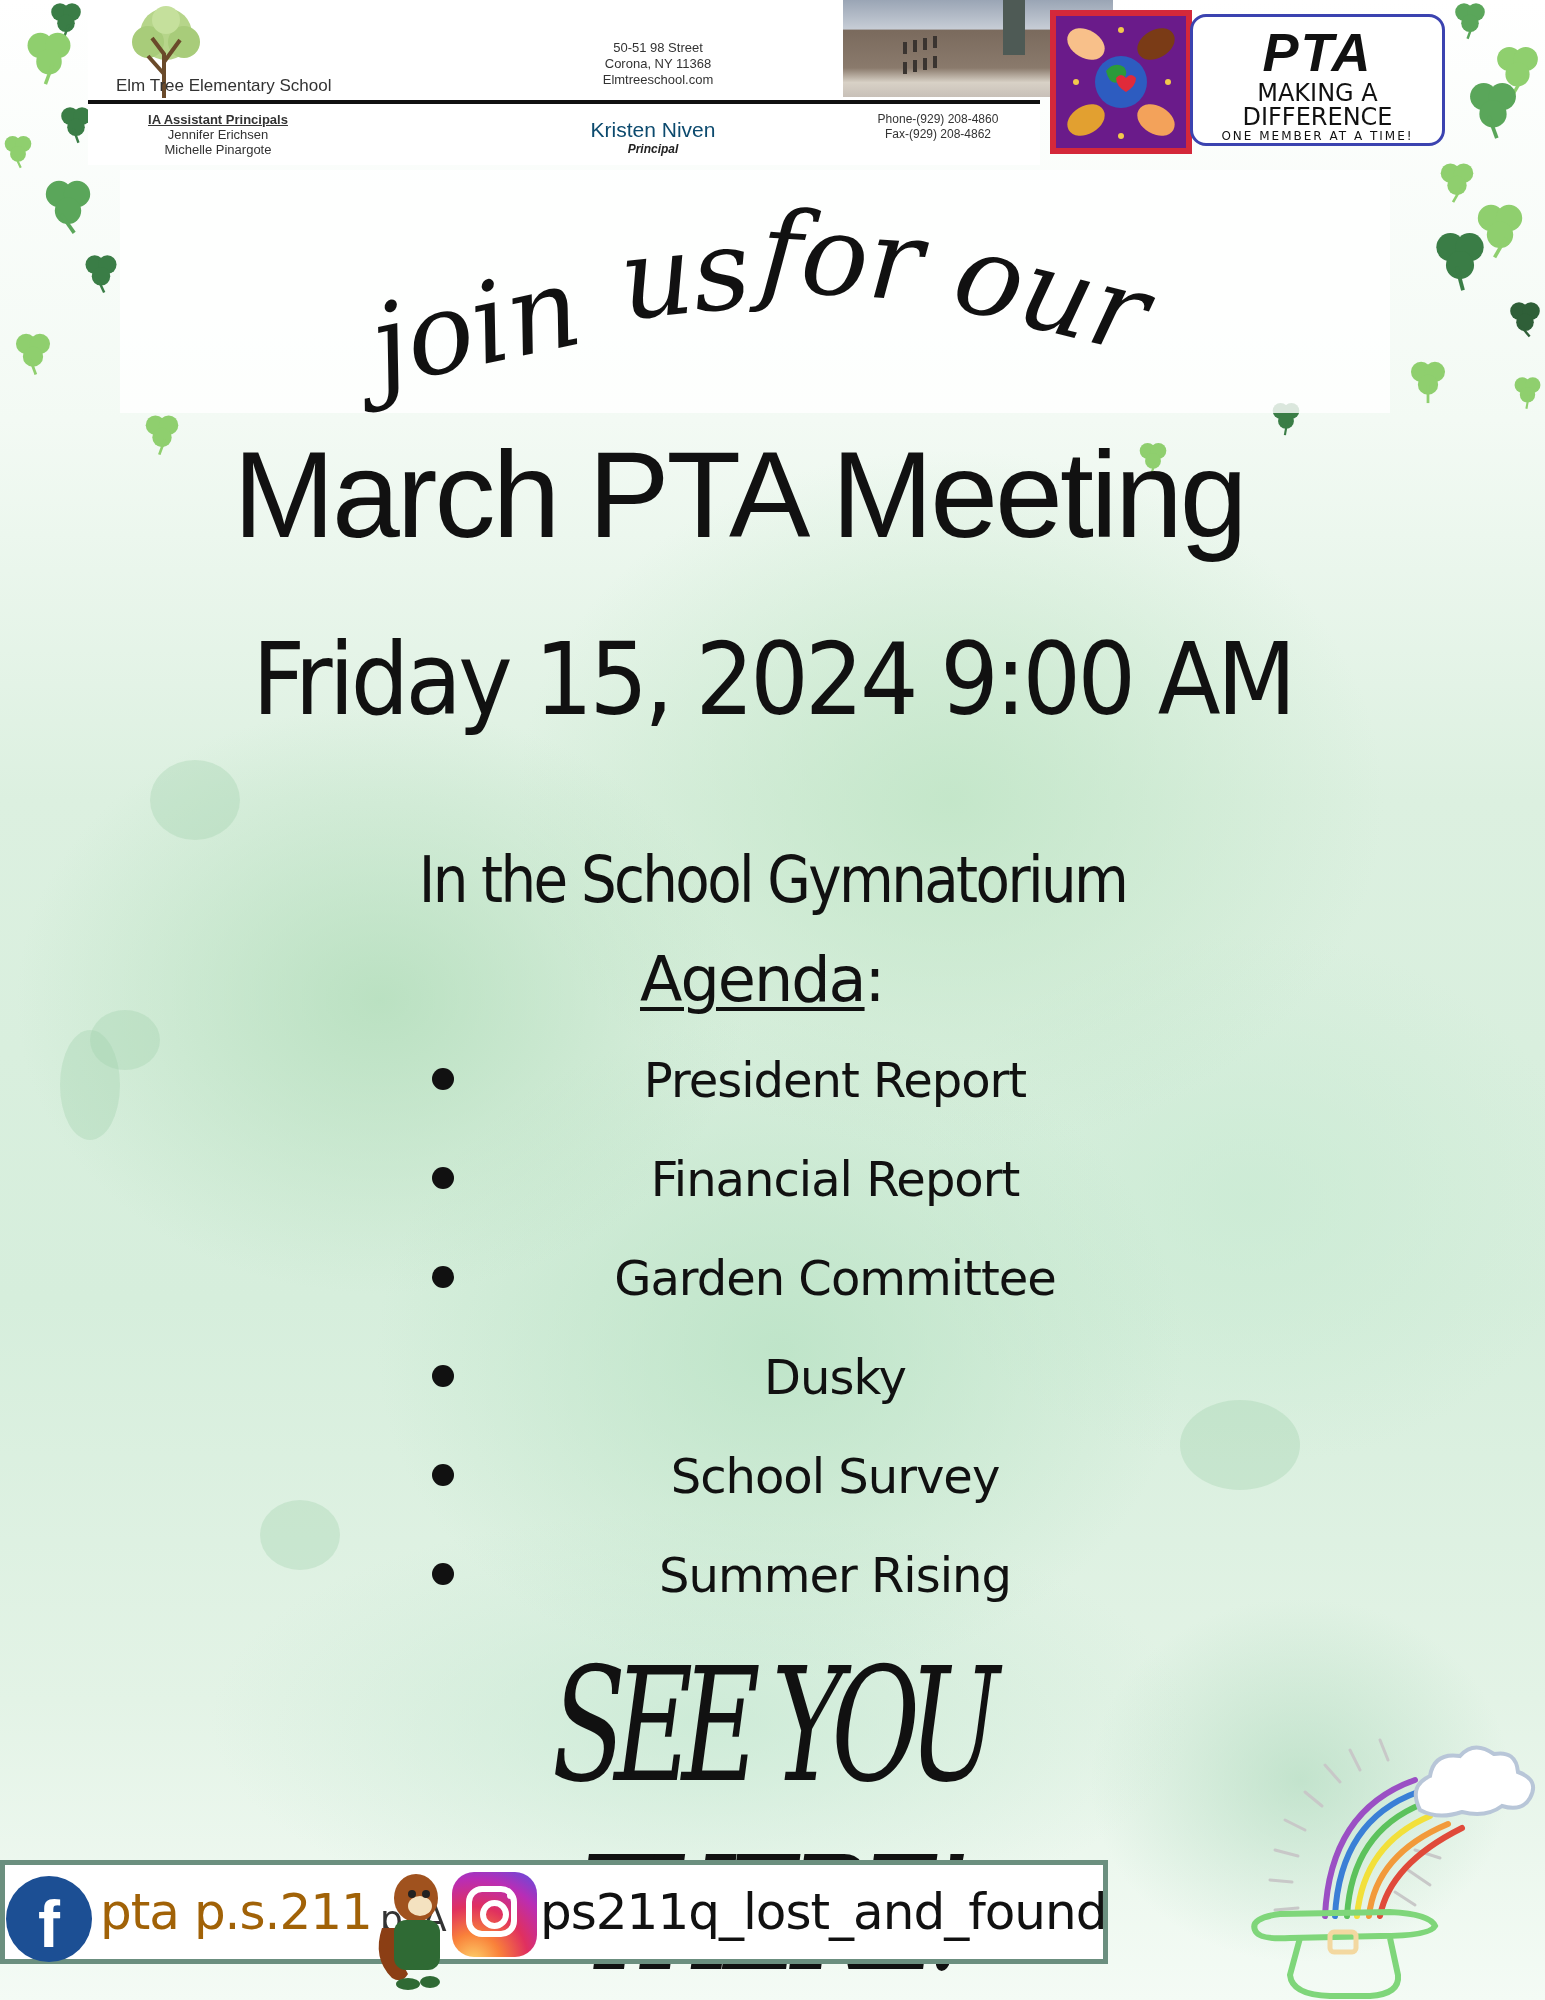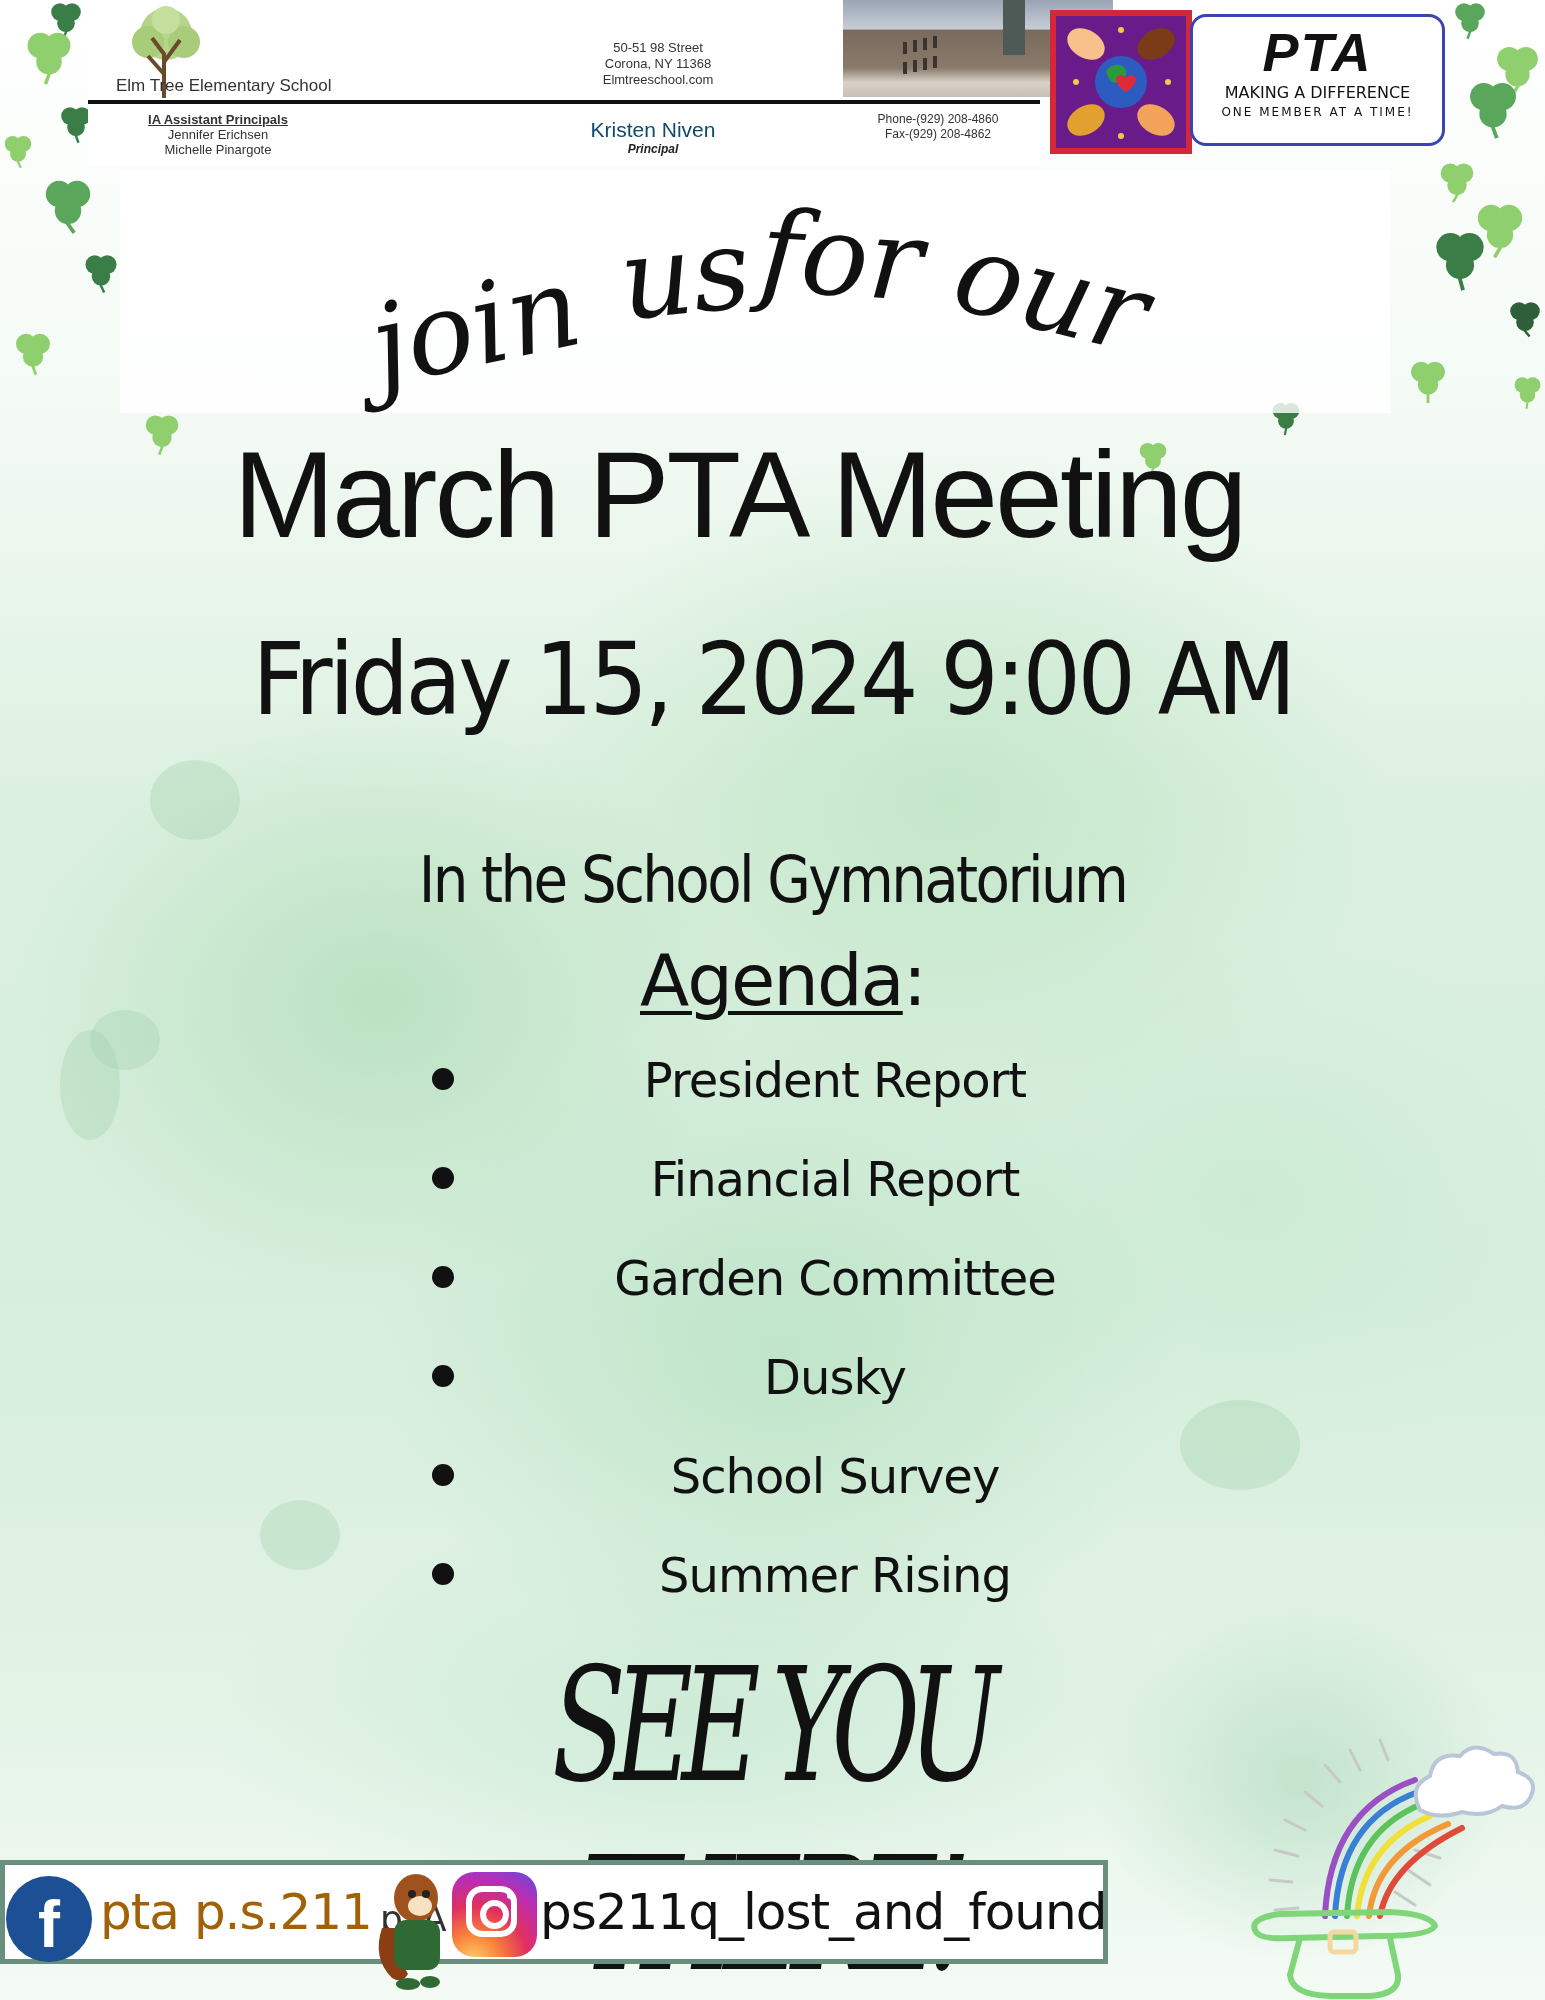--- a/index.html
+++ b/index.html
@@ -68,21 +68,21 @@
   }
   .pta-box {
     position: absolute; left: 1190px; top: 14px; width: 255px; height: 132px;
     border: 3px solid #3b43b0; border-radius: 16px; background: #fff; box-sizing: border-box;
     text-align: center;
   }
   .pta-box .pta-word {
     font-size: 54px; font-weight: bold; font-style: italic; color: #111; line-height: 58px; margin-top: 6px;
     letter-spacing: 2px;
   }
-  .pta-box .tag1 { font-size: 16px; color: #111; line-height: 24px; font-family: "DejaVu Sans", sans-serif; }
+  .pta-box .tag1 { font-size: 24px; color: #111; line-height: 24px; font-family: "DejaVu Sans", sans-serif; }
   .pta-box .tag2 { font-size: 12px; color: #111; letter-spacing: 2px; font-family: "DejaVu Sans", sans-serif; }
 
   
   .banner {
     position: absolute; left: 120px; top: 170px; width: 1270px; height: 243px;
     background: rgba(255,255,255,0.82);
   }
   .join {
     position: absolute; font-family: "DejaVu Serif", serif; font-style: italic;
     font-size: 112px; color: #111; white-space: nowrap; line-height: 1;
@@ -96,21 +96,21 @@
     position: absolute; left: 0; top: 620px; width: 1545px; text-align: center;
     font-size: 100px; color: #111; line-height: 120px; font-family: "DejaVu Sans", sans-serif;
     letter-spacing: -4px; transform: scaleX(0.92);
   }
   .location {
     position: absolute; left: 0; top: 840px; width: 1545px; text-align: center;
     font-size: 64px; color: #111; line-height: 80px; font-family: "DejaVu Sans", sans-serif;
     letter-spacing: -3px; transform: scaleX(0.88);
   }
   .agenda-heading {
-    position: absolute; left: 640px; top: 940px; font-size: 72px; color: #111; line-height: 80px;
+    position: absolute; left: 640px; top: 940px; font-size: 62px; color: #111; line-height: 80px;
     font-family: "DejaVu Sans", sans-serif; letter-spacing: -2px;
   }
   .agenda-heading .u { text-decoration: underline; text-decoration-thickness: 4px; text-underline-offset: 6px; }
 
   .agenda { position: absolute; left: 420px; top: 1030px; width: 750px; }
   .agenda-item { position: relative; height: 99px; }
   .agenda-item .bullet {
     position: absolute; left: 12px; top: 38px; width: 22px; height: 22px; border-radius: 50%; background: #111;
   }
   .agenda-item .label {

